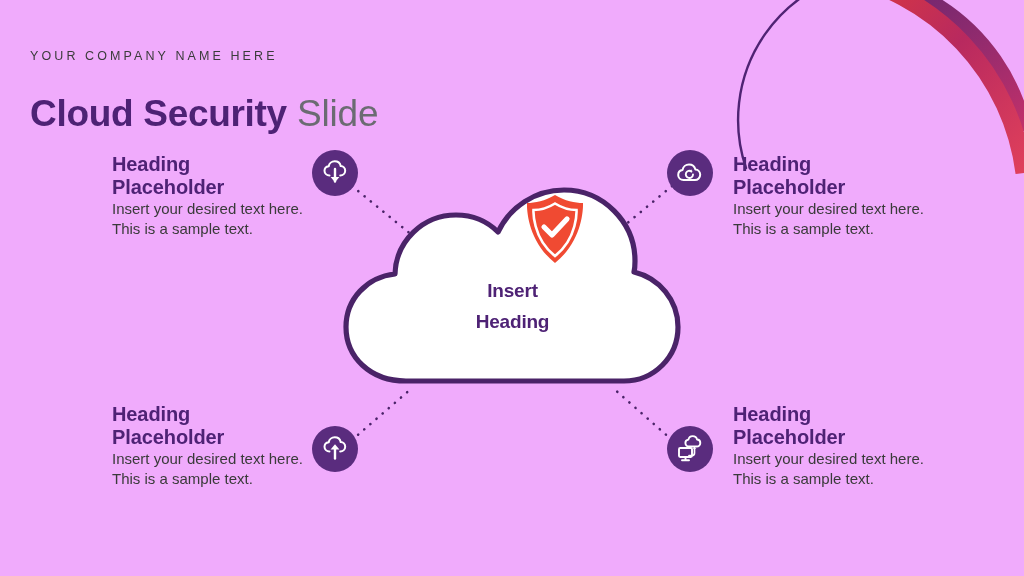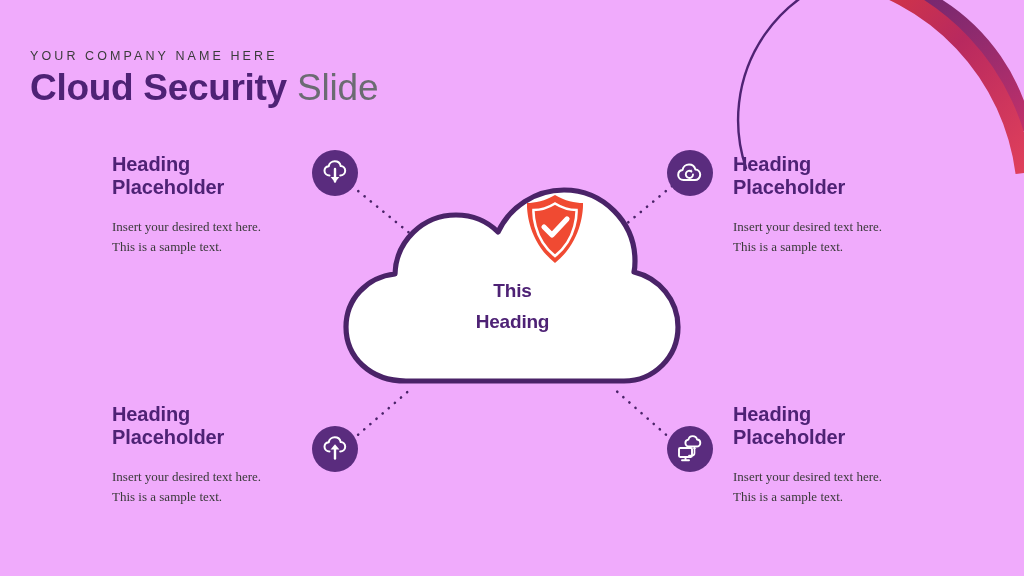--- a/index.html
+++ b/index.html
@@ -43,21 +43,21 @@
   }
   #eyebrow {
     font-size: 12.5px;
     letter-spacing: 3.1px;
     color: #3b3b3b;
     font-weight: 400;
     white-space: nowrap;
     line-height: 16px;
   }
   #title-row {
-    margin-top: 2px;
+    margin-top: 28px;
     white-space: nowrap;
     line-height: 44px;
   }
   .title-strong {
     font-size: 37px;
     font-weight: bold;
     color: #4E2275;
     letter-spacing: -0.3px;
   }
   .title-light {
@@ -128,26 +128,24 @@
     width: 220px;
   }
   .block-heading {
     color: #4E2275;
     font-size: 20px;
     font-weight: bold;
     line-height: 23px;
     letter-spacing: -0.1px;
   }
   .block-body {
-    margin-top: 18px;
     color: #3a3a3a;
-    font-size: 13px;
+    font-size: 15px;
     font-weight: 400;
     line-height: 19.5px;
-    font-family: Liberation Serif, serif;
   }
   #block-tl { left: 112px; top: 153px; }
   #block-tr { left: 733px; top: 153px; }
   #block-bl { left: 112px; top: 403px; }
   #block-br { left: 733px; top: 403px; }
 </style>
 </head>
 <body>
 
 <div id="slide">
@@ -195,21 +193,21 @@
                C 56,56 83,30 116,30
                C 132,30 147,36 158,47
                C 170,22 195,5 224,5
                C 263,5 295,37 295,76
                C 295,80 295,83 294,87
                C 319,93 338,115 338,142
                C 338,172 314,196 284,196
                Z" fill="#ffffff" stroke="#4A2368" stroke-width="5.2" stroke-linejoin="round"></path>
     </svg>
     <div id="cloud-label">
-      <div>This</div>
+      <div>Insert</div>
       <div>Heading</div>
     </div>
   </div>
 
   <svg id="shield" viewBox="0 0 62 72" width="62" height="72">
     <path d="M 31,2 C 21,8 11,10 3,10 C 3,10 1,46 31,70 C 61,46 59,10 59,10 C 51,10 41,8 31,2 Z" fill="#F04A32"></path>
     <path d="M 31,10.5 C 23,15.5 15.5,17 9.5,17 C 9.5,17 8,45 31,63 C 54,45 52.5,17 52.5,17 C 46.5,17 39,15.5 31,10.5 Z" fill="none" stroke="#ffffff" stroke-width="2.6"></path>
     <path d="M 20,34 L 28,42 L 43,26" fill="none" stroke="#ffffff" stroke-width="5.2" stroke-linecap="round" stroke-linejoin="round"></path>
   </svg>
 

